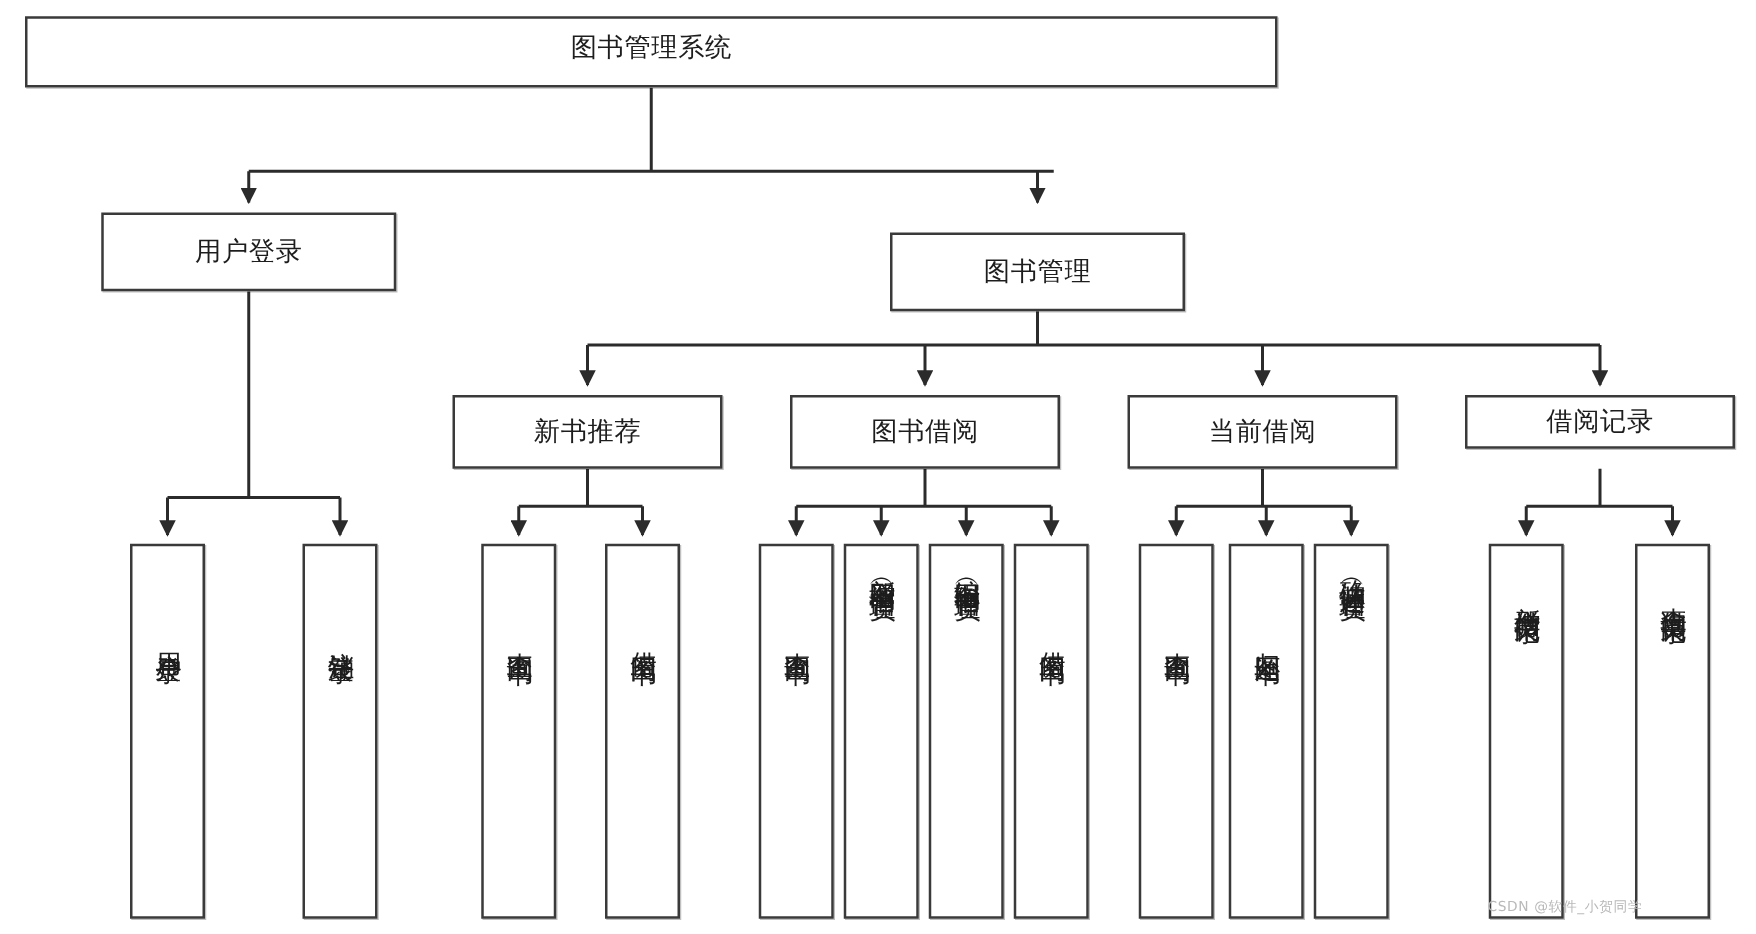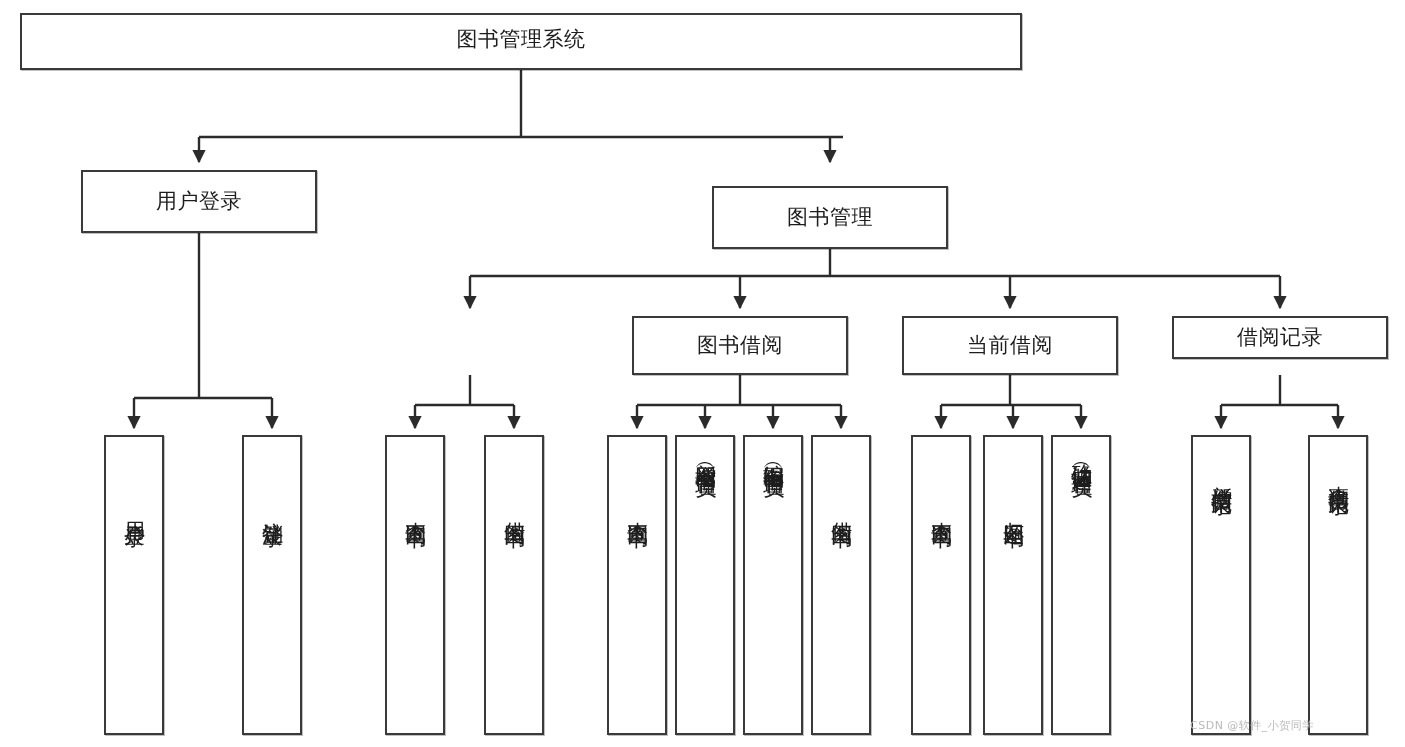--- a/index.html
+++ b/index.html
@@ -122,20 +122,23 @@
     <span class="node-label">图书管理系统</span>
   </div>
 
   <div class="node" style="left:81px;top:170px;width:236px;height:63px;">
     <span class="node-label">用户登录</span>
   </div>
   <div class="node" style="left:712px;top:170px;width:236px;height:63px;margin-top:16px;">
     <span class="node-label">图书管理</span>
   </div>
 
+  <div class="node" style="left:362px;top:316px;width:216px;height:59px;">
+    <span class="node-label">新书推荐</span>
+  </div>
   <div class="node" style="left:902px;top:316px;width:216px;height:59px;">
     <span class="node-label">当前借阅</span>
   </div>
   <div class="node" style="left:632px;top:316px;width:216px;height:59px;">
     <span class="node-label">图书借阅</span>
   </div>
   <div class="node" style="left:1172px;top:316px;width:216px;height:43px;">
     <span class="node-label">借阅记录</span>
   </div>
 

